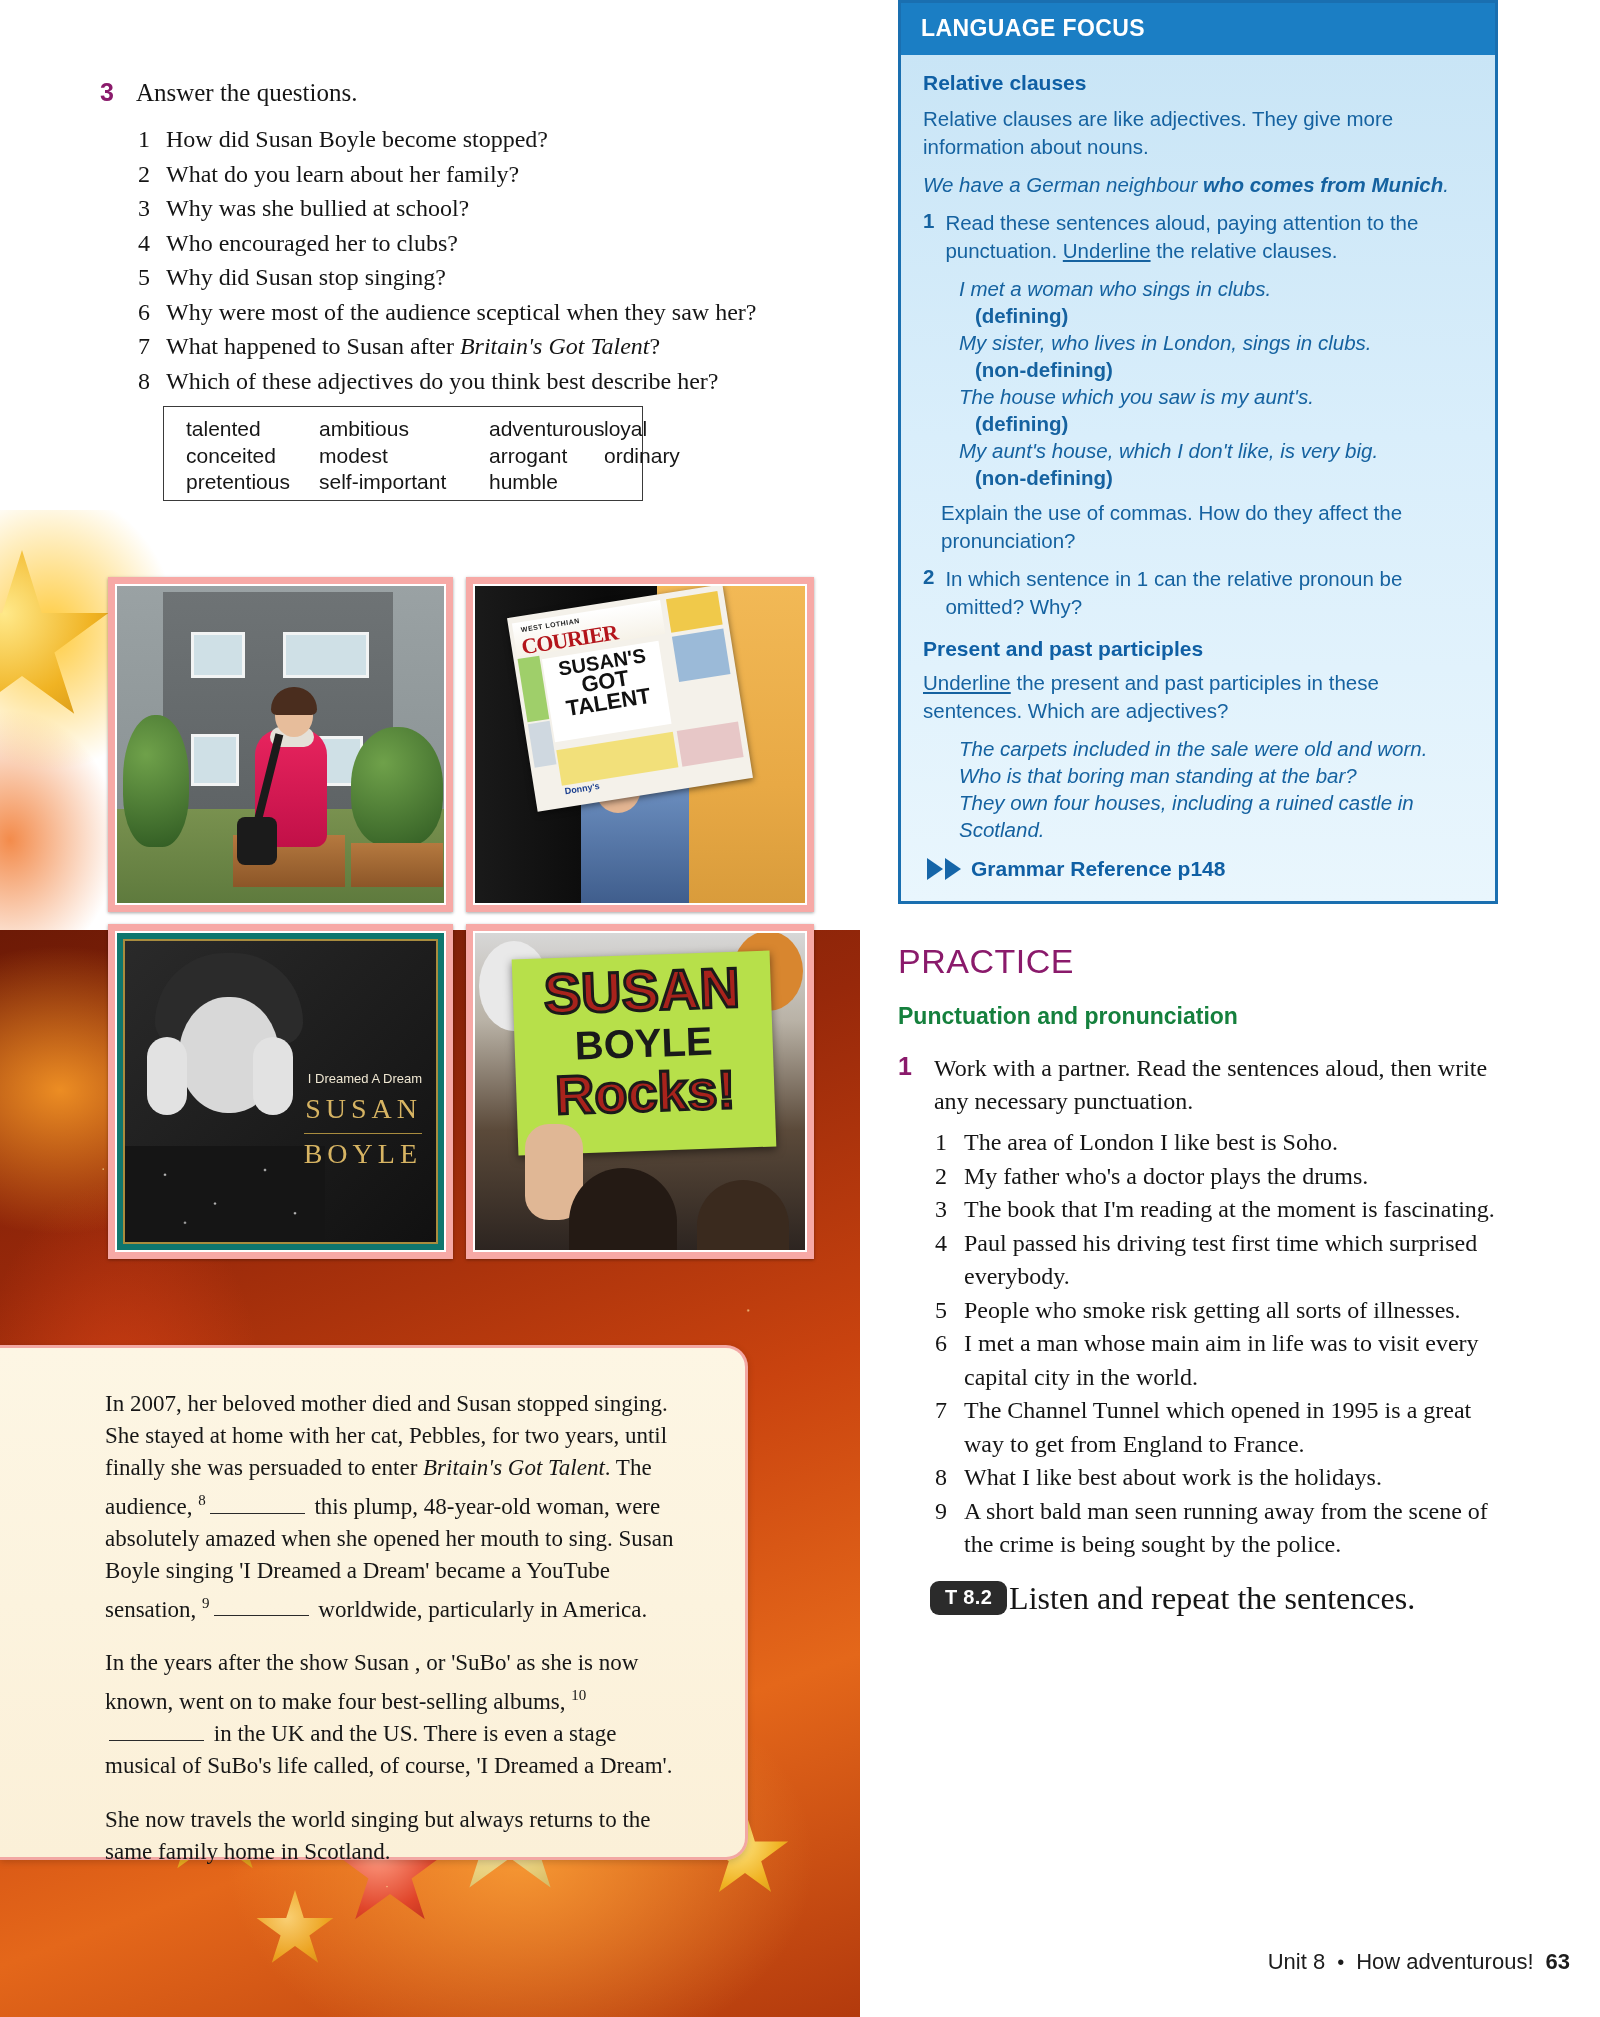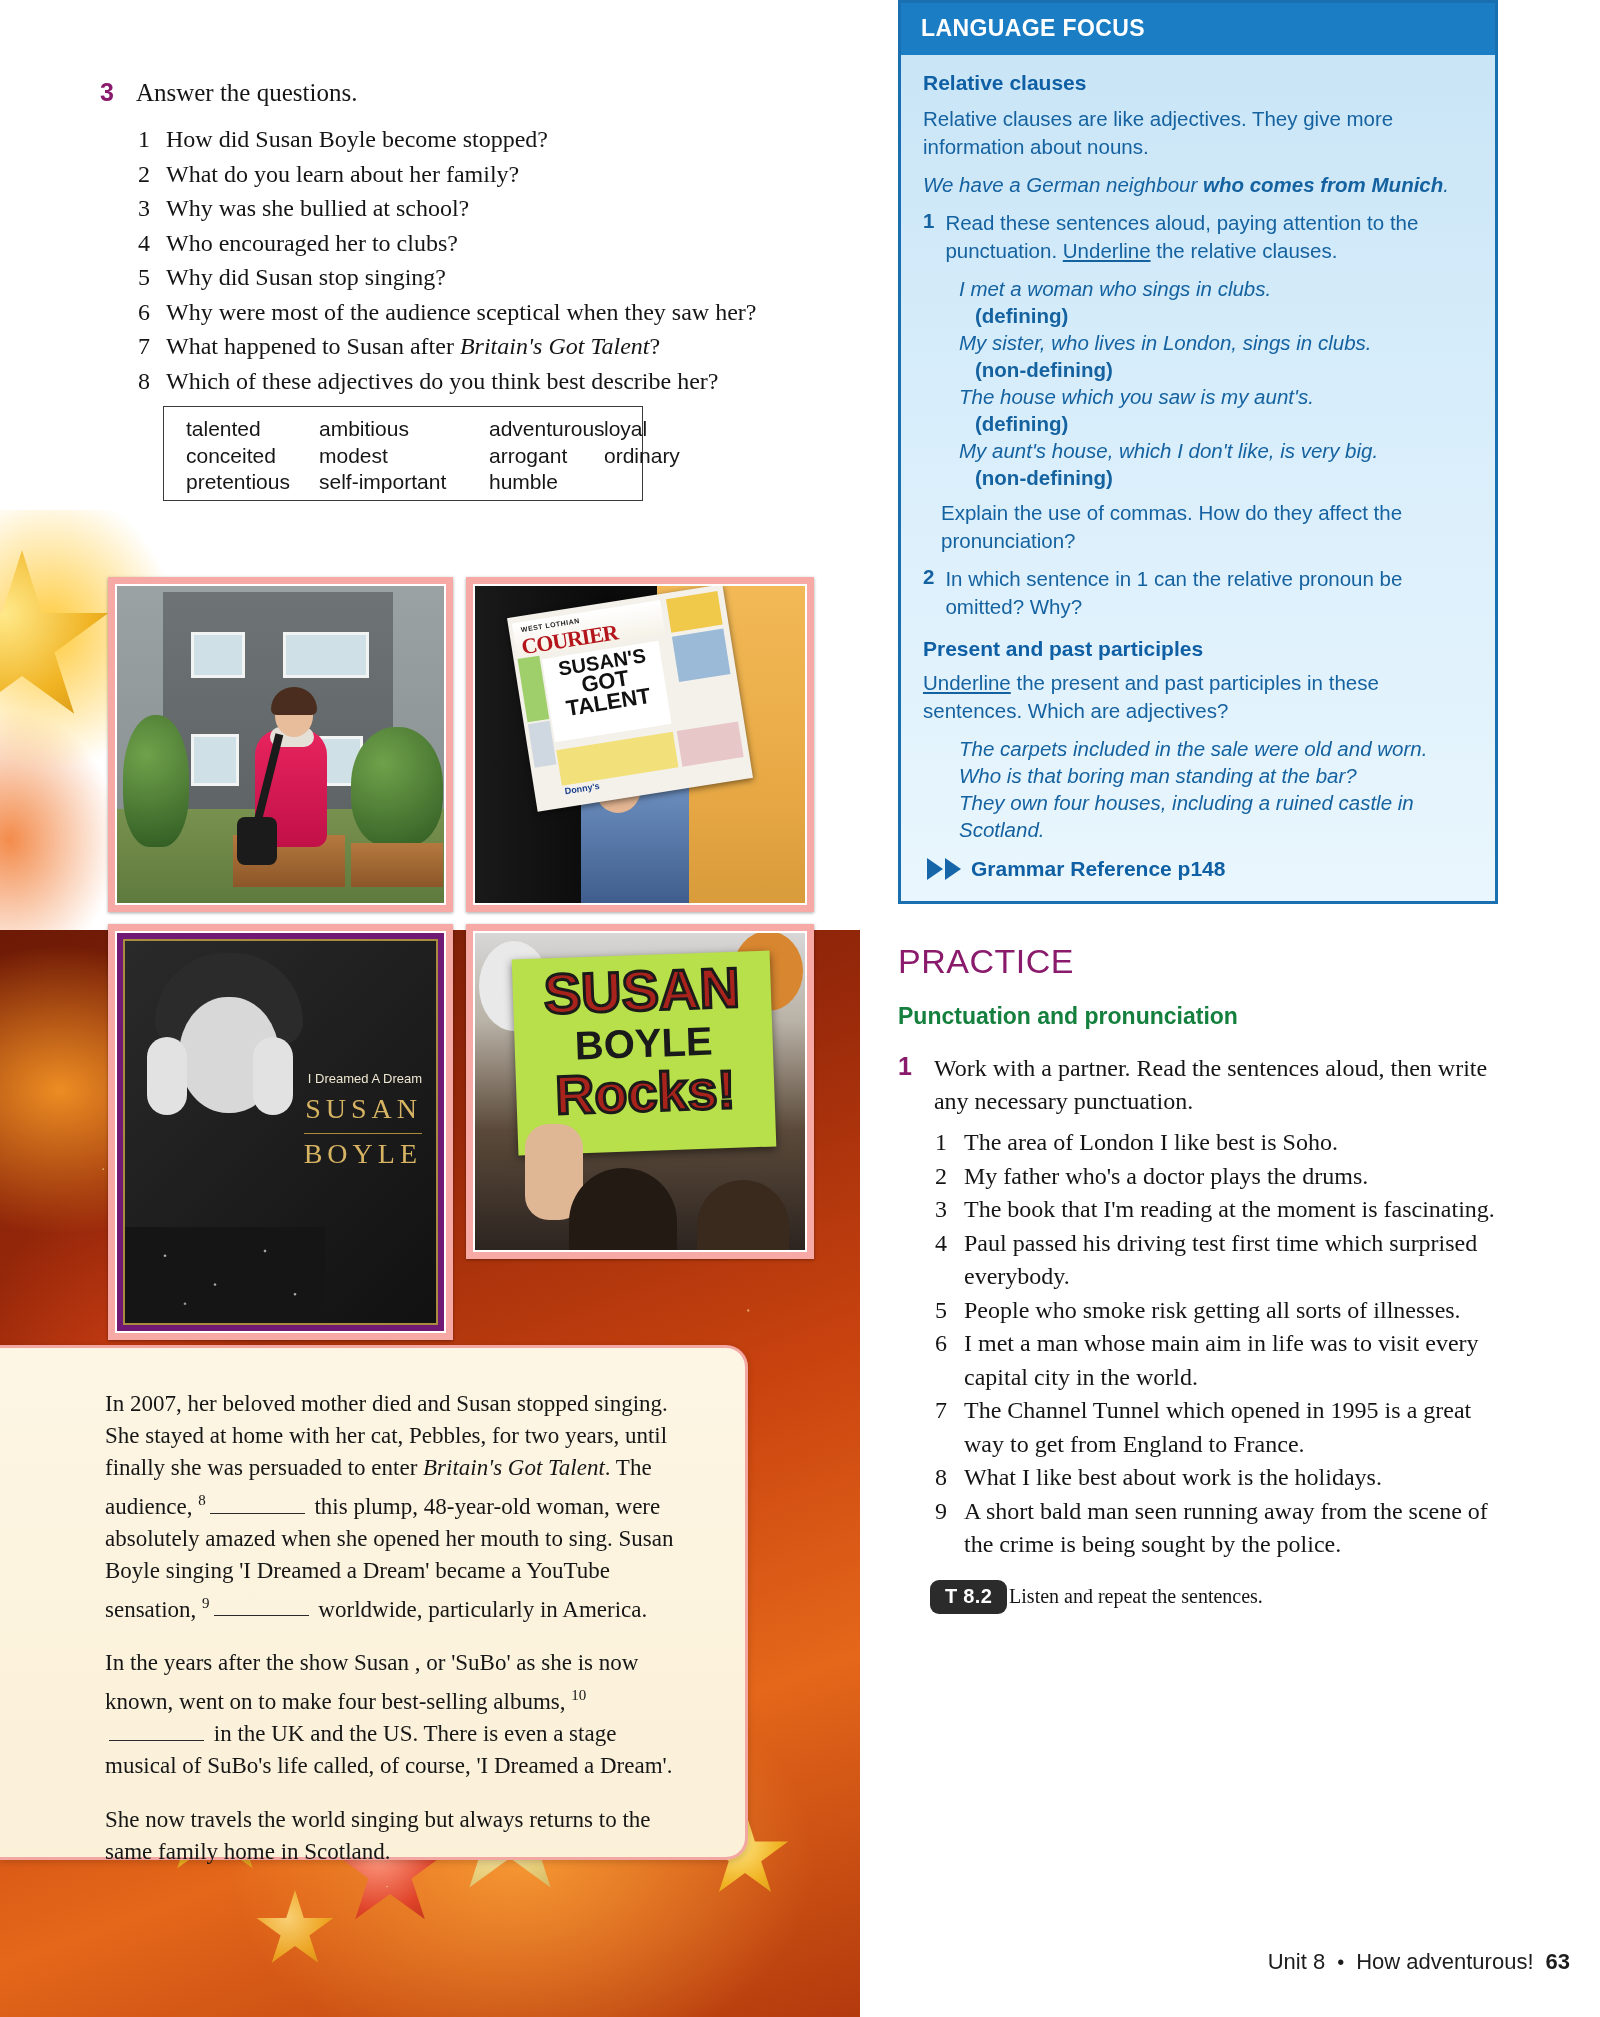--- a/index.html
+++ b/index.html
@@ -125,21 +125,21 @@
   .ph2 .thumb { position:absolute; background:#c6b5a0; }
   .ph2 .strip { position:absolute; }
   .ph2 .kid { position:absolute; left:108px; bottom:0; width:108px; height:120px;
               background: linear-gradient(180deg,#6c8fc0,#3f5d8c); }
   .ph2 .kidhead{ position:absolute; left:122px; bottom:92px; width:46px; height:50px;
               border-radius:50%; background:#e3b592; }
   .ph2 .kidhair{ position:absolute; left:118px; bottom:122px; width:54px; height:28px;
               border-radius:26px 26px 4px 4px; background:#3a2517; }
 
   
-  .ph3 { left: 0; top: 347px; width: 345px; height: 416px; background:#701a75;padding-left:36px; }
+  .ph3 { left: 0; top: 347px; width: 345px; height: 335px; background:#0f766e;padding-left:36px; }
   .ph3 .alb { position:absolute; inset:8px; background: linear-gradient(135deg,#2a2a2a,#111);
               border:2px solid #a98c3e; }
   .ph3 .face { position:absolute; left:16px; top:12px; width:172px; height:210px; }
   .ph3 .fhair{ position:absolute; left:14px; top:0; width:148px; height:92px;
                border-radius:74px 74px 24px 24px; background:#2b2b2b; }
   .ph3 .fskin{ position:absolute; left:38px; top:44px; width:100px; height:116px;
                border-radius:50px/60px; background:#d8d8d8; }
   .ph3 .hand { position:absolute; width:40px; height:78px; border-radius:20px;
                background:#e2e2e2; }
   .ph3 .sequins { position:absolute; left:0; bottom:0; width:200px; height:96px;
@@ -230,21 +230,21 @@
   .pr-1-t { font-size: 24px; line-height: 33px; color: #151515; }
   .pr-list { margin: 8px 0 0 32px; }
   .pr-item { display: flex; gap: 17px; font-size: 24px; line-height: 33.5px; color: #151515; }
   .pr-no { width: 17px; text-align: right; flex: 0 0 auto; }
   .pr-txt { flex: 1 1 auto; }
 
   .tline { display: flex; align-items: center; gap: 2px; margin: 18px 0 0 32px; }
   .tbadge { background: #2b2b2b; color: #fff; font-family: "Liberation Sans", sans-serif;
             font-weight: bold; font-size: 20px; padding: 5px 15px 6px 15px;
             border-radius: 9px; letter-spacing: .3px; }
-  .tline-t { font-size: 20px; color: #151515; }
+  .tline-t { font-size: 32px; color: #151515; }
 
   .footer { position: absolute; right: 30px; bottom: 42px;
             font-family: "Liberation Sans", sans-serif; font-size: 22px;
             color: #1c1c1c; display: flex; gap: 12px; align-items: center; }
   .footer .dot { font-size: 20px; }
   .footer .pg { font-weight: bold; }
 </style>
 </head>
 <body>
 

